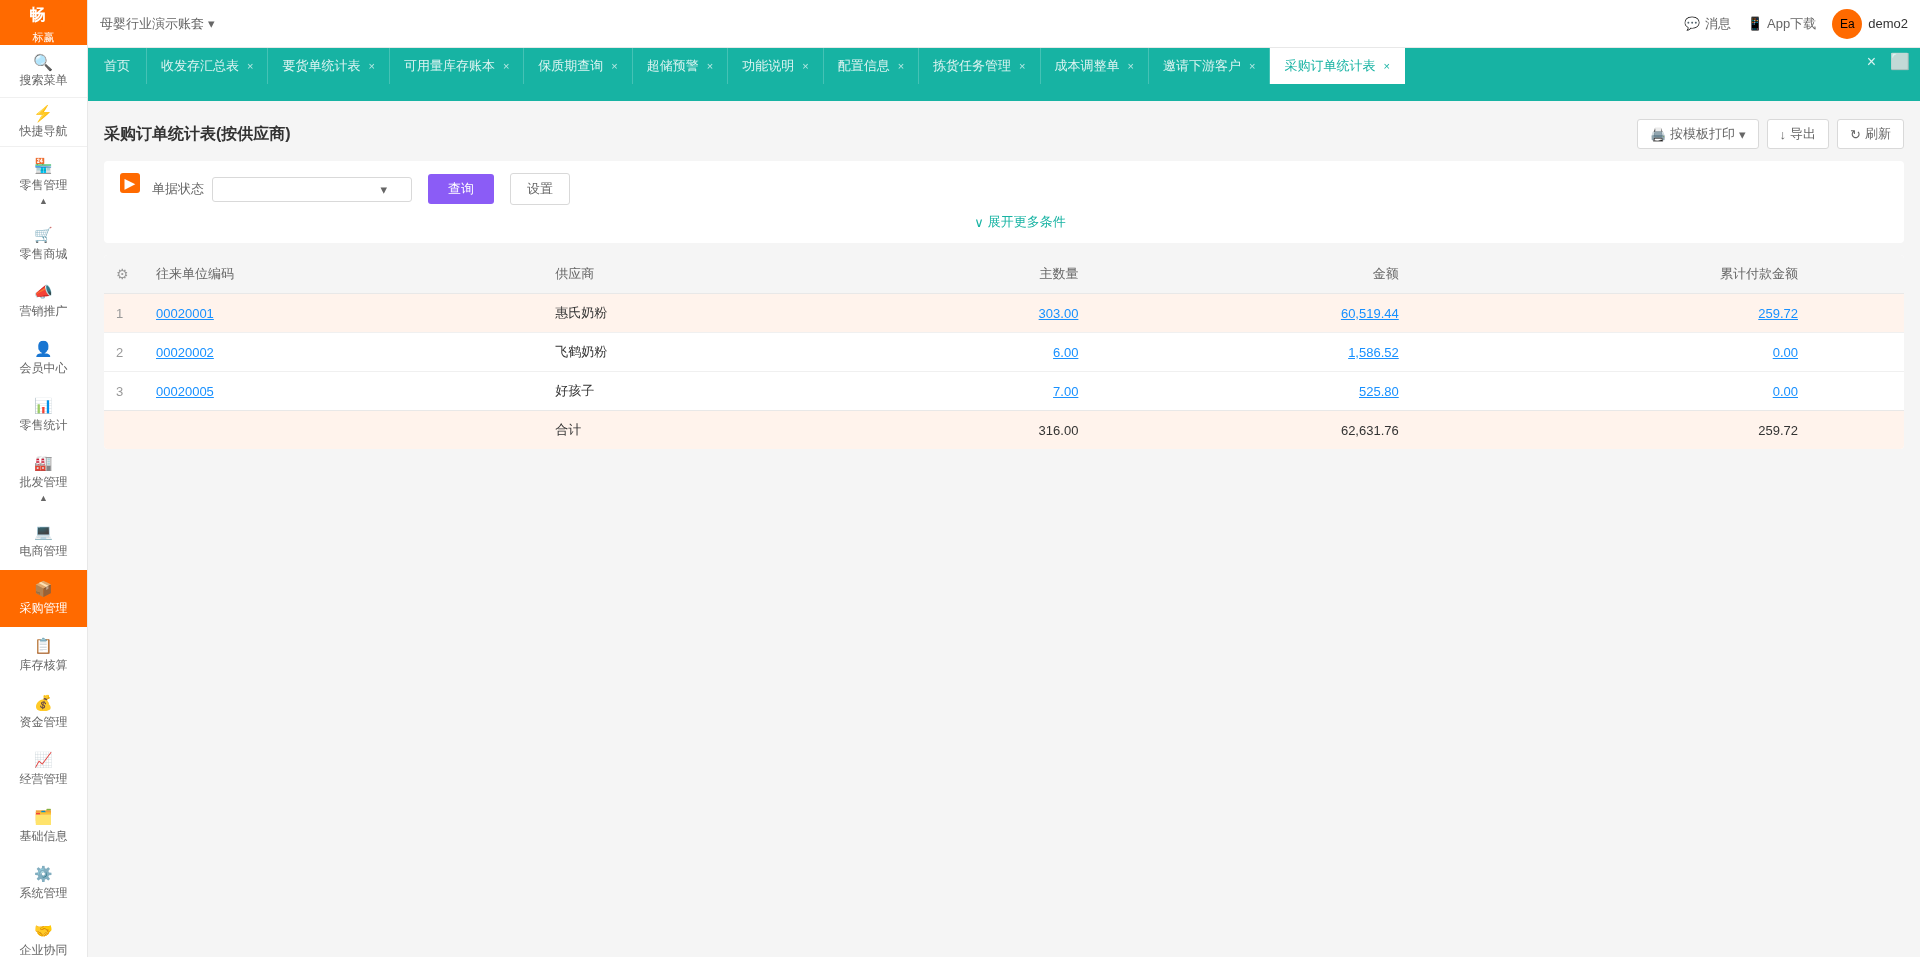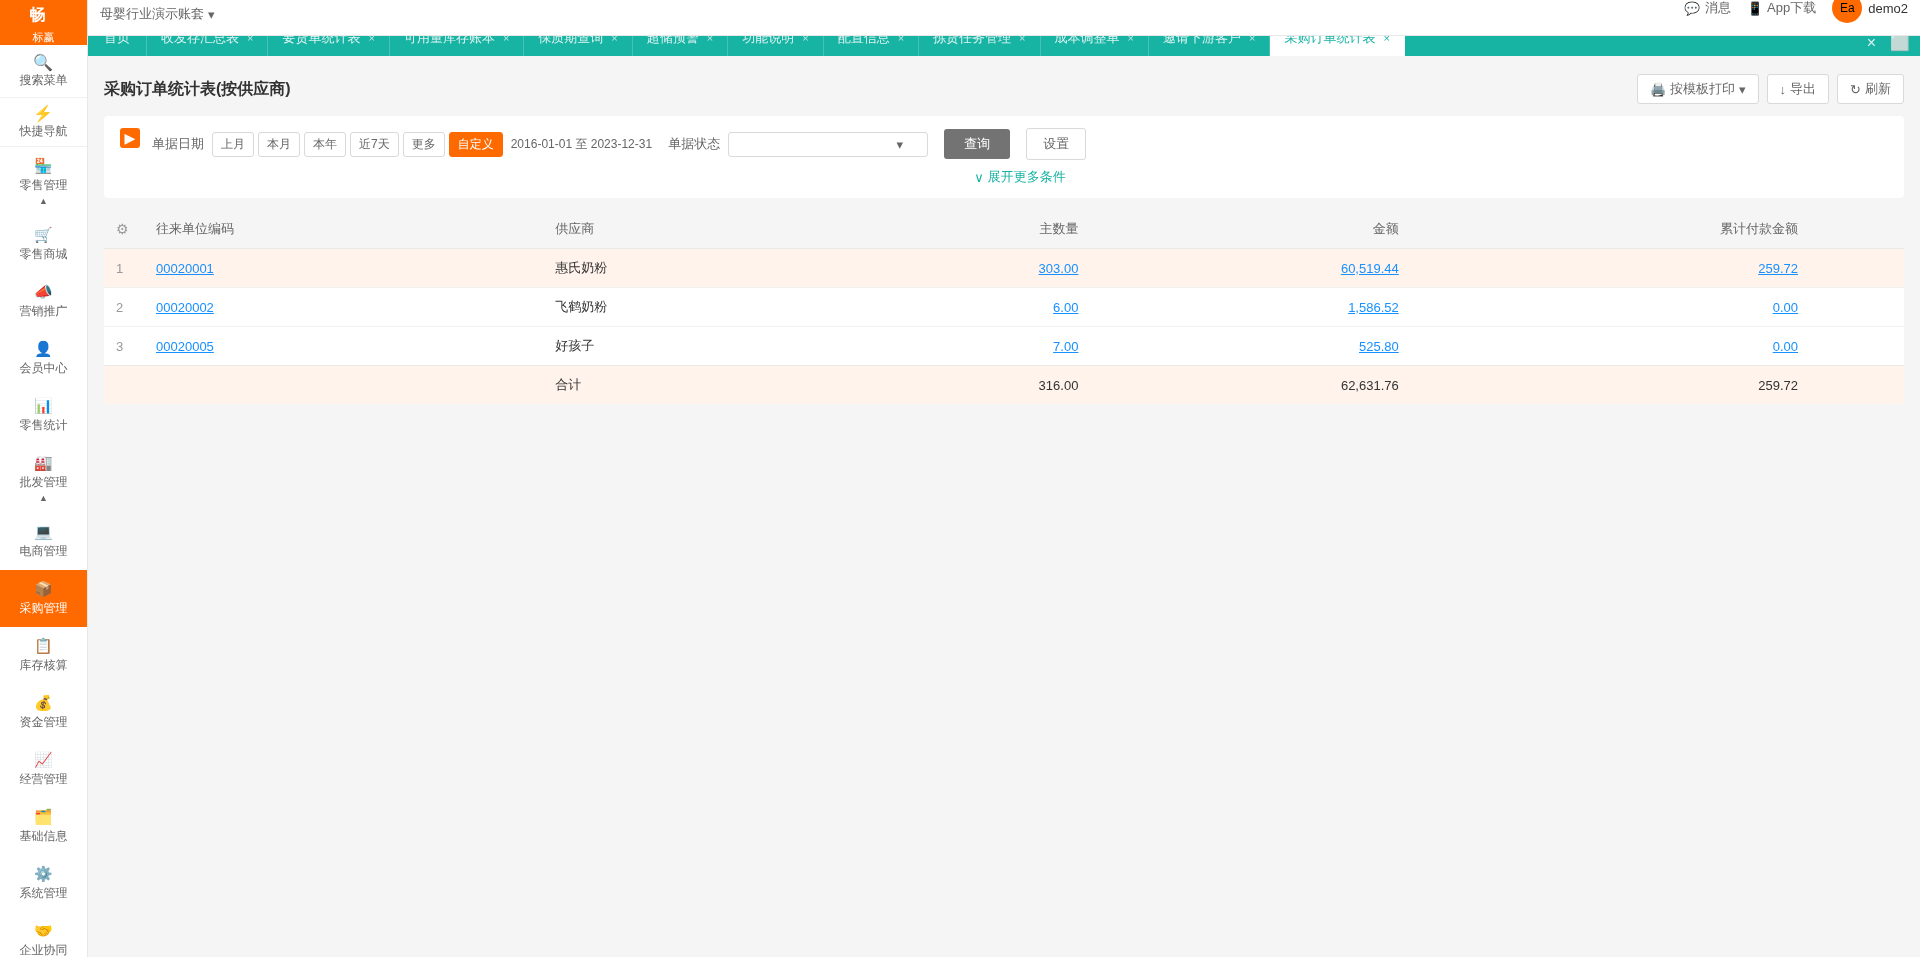--- a/index.html
+++ b/index.html
@@ -12,31 +12,31 @@
     .sidebar-search { padding: 8px 0; text-align: center; color: #666; font-size: 12px; cursor: pointer; border-bottom: 1px solid #f0f0f0; }
     .sidebar-nav { padding: 6px 0; text-align: center; color: #666; font-size: 12px; cursor: pointer; border-bottom: 1px solid #f0f0f0; }
     .sidebar-item { padding: 10px 0; text-align: center; color: #666; font-size: 12px; cursor: pointer; display: flex; flex-direction: column; align-items: center; gap: 2px; }
     .sidebar-item.active { background: #ff6a00; color: #fff; }
     .sidebar-item .arrow { font-size: 9px; }
 
     
     .main { flex: 1; display: flex; flex-direction: column; height: 957px; overflow: hidden; }
 
     
-    .topbar { height: 36px; background: #fff; display: flex; align-items: flex-end; justify-content: space-between; padding: 12px 12px; border-bottom: 1px solid #e8e8e8; }
+    .topbar { height: 48px; background: #fff; display: flex; align-items: center; justify-content: space-between; padding: 12px 12px; border-bottom: 1px solid #e8e8e8; }
     .topbar-left { display: flex; align-items: center; gap: 8px; }
     .topbar-workspace { font-size: 13px; color: #666; display: flex; align-items: center; gap: 4px; }
     .topbar-right { display: flex; align-items: center; gap: 16px; }
     .topbar-msg { display: flex; align-items: center; gap: 4px; color: #666; font-size: 13px; cursor: pointer; }
     .topbar-app { display: flex; align-items: center; gap: 4px; color: #666; font-size: 13px; cursor: pointer; }
     .topbar-user { display: flex; align-items: center; gap: 6px; cursor: pointer; }
     .user-avatar { width: 30px; height: 30px; border-radius: 50%; background: #ff6a00; color: #000000; display: flex; align-items: center; justify-content: center; font-size: 12px; }
 
     
-    .navtabs { height: 20px; background: #17b3a3; display: flex; align-items: flex-end; padding: 0 0; overflow: hidden; }
+    .navtabs { height: 53px; background: #17b3a3; display: flex; align-items: flex-start; padding: 0 0; overflow: hidden; }
     .navtab { height: 36px; padding: 0 14px; display: flex; align-items: center; gap: 4px; color: rgba(255,255,255,0.85); font-size: 13px; cursor: pointer; white-space: nowrap; border-right: 1px solid rgba(255,255,255,0.2); }
     .navtab.active { background: #fff; color: #17b3a3; }
     .navtab .close-x { font-size: 11px; margin-left: 4px; color: rgba(255,255,255,0.7); }
     .navtab.active .close-x { color: #17b3a3; }
     .navtab-home { padding: 0 16px; font-size: 13px; }
     .navtabs-end { margin-left: auto; display: flex; align-items: center; gap: 2px; padding-right: 4px; }
     .navtabs-end button { background: none; border: none; color: rgba(255,255,255,0.85); cursor: pointer; font-size: 16px; padding: 4px 6px; }
 
     
     .page-content { flex: 1; background: #f5f5f5; padding: 12px 16px; overflow: auto; }
@@ -51,21 +51,21 @@
     .filter-card { background: #fff; border-radius: 4px; padding: 12px 16px; margin-bottom: 12px; }
     .filter-row { display: flex; align-items: center; gap: 16px; flex-wrap: wrap; }
     .filter-item { display: flex; align-items: center; gap: 8px; }
     .filter-label { color: #666; font-size: 13px; white-space: nowrap; }
     .filter-date-btns { display: flex; gap: 4px; align-items: center; }
     .date-btn { padding: 3px 8px; border: 1px solid #d9d9d9; border-radius: 3px; background: #fff; color: #666; cursor: pointer; font-size: 12px; }
     .date-btn.custom { background: #ff6a00; color: #fff; border-color: #ff6a00; border-radius: 3px; }
     .date-range { display: flex; align-items: center; gap: 4px; font-size: 12px; color: #666; }
     .select-box { border: 1px solid #d9d9d9; border-radius: 3px; padding: 4px 24px 4px 8px; font-size: 13px; background: #fff; color: #666; min-width: 200px; position: relative; cursor: pointer; display: flex; align-items: center; justify-content: space-between; }
     .goods-input { border: 1px solid #d9d9d9; border-radius: 3px; padding: 4px 8px; font-size: 13px; background: #fff; color: #666; min-width: 300px; display: flex; align-items: center; justify-content: space-between; cursor: pointer; }
-    .btn-query { background: #737373; color: #fff; border: none; padding: 6px 20px; border-radius: 3px; cursor: pointer; font-size: 13px; }
+    .btn-query { background: #8b5cf6; color: #fff; border: none; padding: 6px 20px; border-radius: 3px; cursor: pointer; font-size: 13px; }
     .btn-settings { background: #fff; border: 1px solid #d9d9d9; color: #666; padding: 6px 16px; border-radius: 3px; cursor: pointer; font-size: 13px; }
     .expand-btn { display: flex; align-items: center; justify-content: center; color: #17b3a3; cursor: pointer; font-size: 13px; gap: 4px; margin-top: 8px; }
     .arrow-toggle { width: 20px; height: 20px; background: #ff6a00; color: #fff; border-radius: 3px; display: flex; align-items: center; justify-content: center; cursor: pointer; font-size: 14px; flex-shrink: 0; }
 
     
     .table-card { background: #fff; border-radius: 4px; overflow: hidden; }
     .table-wrap { overflow: auto; }
     table { width: 100%; border-collapse: collapse; }
     thead tr { background: #f5f5f5; }
     thead th { padding: 10px 12px; text-align: left; font-weight: normal; color: #666; font-size: 13px; border-bottom: 1px solid #e8e8e8; white-space: nowrap; }
@@ -258,34 +258,20 @@
         </button>
       </div>
     </div>
 
     <div class="filter-card">
       <div style="display:flex; align-items:flex-start; gap:12px;">
         <div class="arrow-toggle">▶</div>
         <div style="flex:1;">
           <div class="filter-row">
 
-            <div class="filter-item">
-              <span class="filter-label">单据日期</span>
-              <div class="filter-date-btns">
-                <button class="date-btn">上月</button>
-                <button class="date-btn">本月</button>
-                <button class="date-btn">本年</button>
-                <button class="date-btn">近7天</button>
-                <button class="date-btn">更多</button>
-                <button class="date-btn custom">自定义</button>
-              </div>
-              <div class="date-range">
-                <span>2016-01-01 至 2023-12-31</span>
-              </div>
-            </div>
 
             <div class="filter-item">
               <span class="filter-label">单据状态</span>
               <div class="select-box">
                 <span></span>
                 <span>▾</span>
               </div>
             </div>
 
 

